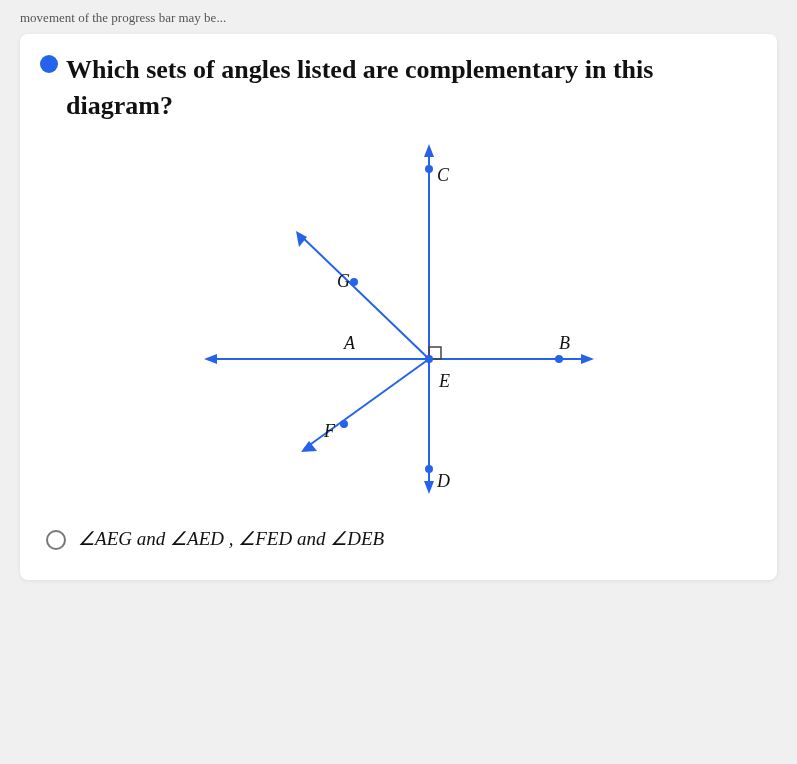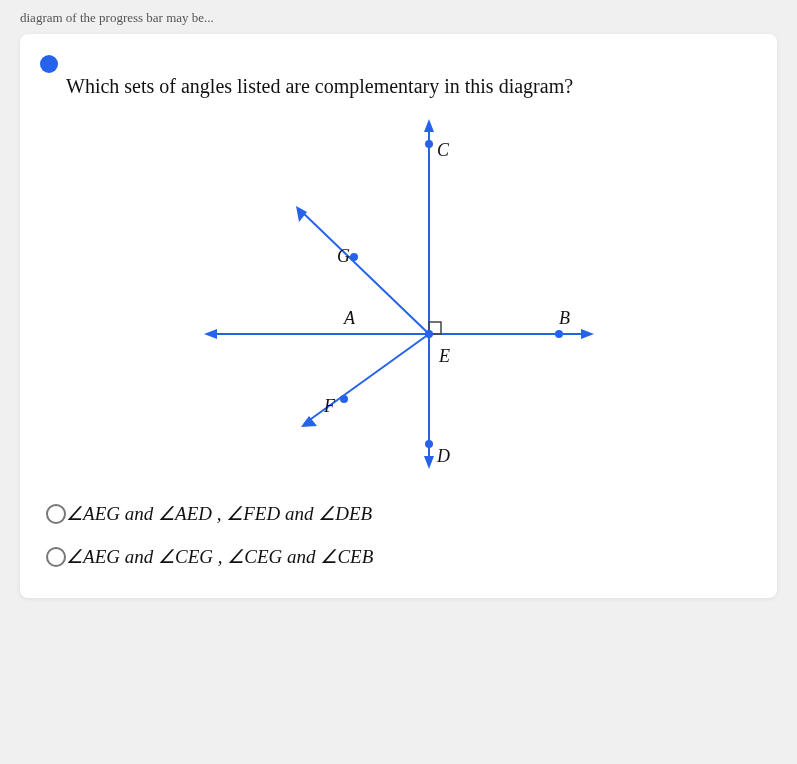--- a/index.html
+++ b/index.html
@@ -29,43 +29,43 @@
     }
     .question-bullet {
       width: 18px;
       height: 18px;
       background: #2563eb;
       border-radius: 50%;
       flex-shrink: 0;
       margin-top: 3px;
     }
     .question-text {
-      font-size: 20px;
-      font-weight: 400;
+      font-size: 26px;
+      font-weight: 700;
       color: #111;
       line-height: 1.4;
-      margin-top: 20px;
     }
     .diagram-area {
       display: flex;
       justify-content: center;
       margin: 10px 0 18px 0;
     }
     .diagram-svg {
       display: block;
     }
     .options-list {
       list-style: none;
       display: flex;
       flex-direction: column;
       gap: 0px;
     }
     .option-item {
       display: flex;
-      align-items: center;
+      align-items: flex-end;
+      gap: 12px;
       padding: 10px 6px;
       cursor: pointer;
       border-radius: 4px;
     }
     .option-radio {
       width: 20px;
       height: 20px;
       border-radius: 50%;
       border: 2px solid #777;
       flex-shrink: 0;
@@ -74,21 +74,21 @@
     .option-text {
       font-size: 19px;
       color: #111;
       font-style: italic;
     }
   </style>
 </head>
 <body>
 
 <div class="progress-bar-text">
-  <span>diagram of the progress bar may be...</span>
+  <span>movement of the progress bar may be...</span>
 </div>
 
 <div class="question-container">
 
   <div class="question-header">
     <div class="question-bullet"></div>
     <div class="question-text">Which sets of angles listed are complementary in this diagram?</div>
   </div>
 
   <div class="diagram-area">
@@ -138,19 +138,15 @@
 
       <text x="248" y="348" font-size="18" font-family="Georgia,serif" fill="#111" font-style="italic">D</text>
     </svg>
   </div>
 
   <ul class="options-list">
     <li class="option-item">
       <div class="option-radio"></div>
       <span class="option-text">∠<em>AEG</em> and ∠<em>AED</em> , ∠<em>FED</em> and ∠<em>DEB</em></span>
     </li>
-    <li class="option-item">
-      <div class="option-radio"></div>
-      <span class="option-text">∠<em>AEG</em> and ∠<em>CEG</em> , ∠<em>CEG</em> and ∠<em>CEB</em></span>
-    </li>
   </ul>
 
 </div>
 
 </body></html>

